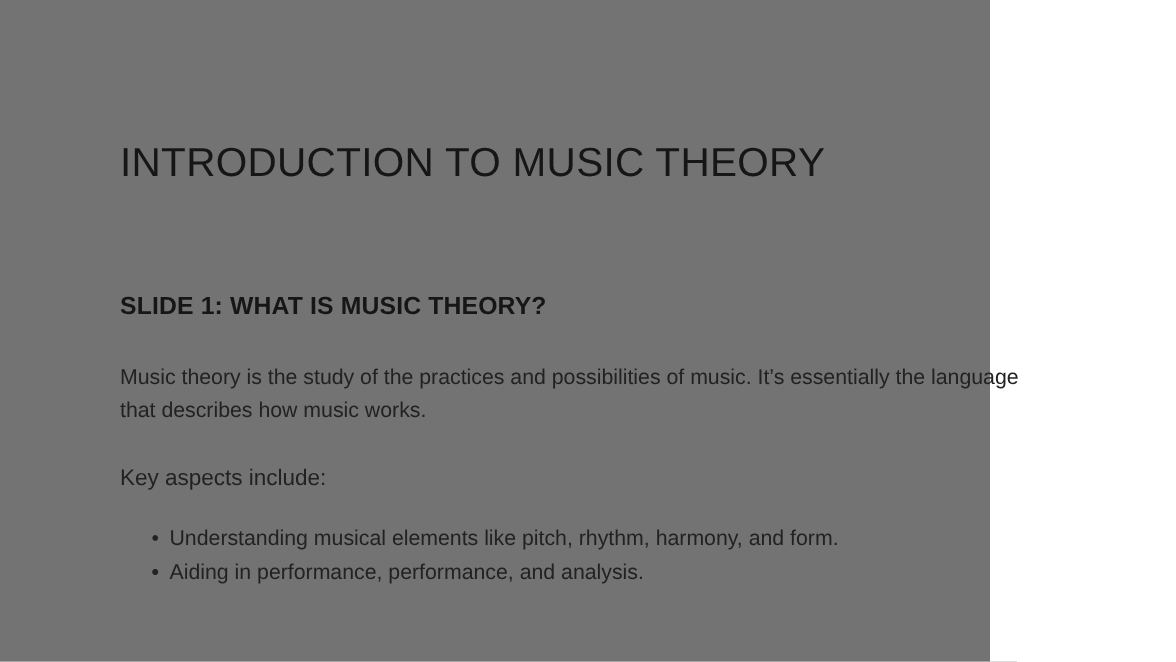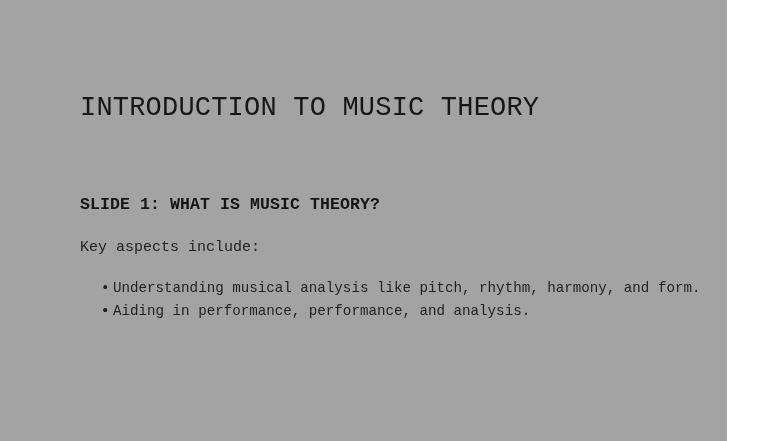--- a/index.html
+++ b/index.html
@@ -10,25 +10,24 @@
   body {
     width: 784px;
     height: 441px;
     overflow: hidden;
     font-family: "Liberation Sans", sans-serif;
     color: #1a1a1a;
     -webkit-font-smoothing: antialiased;
   }
   .page {
     position: relative;
-    width: 727px;
+    width: 660px;
     height: 441px;
-    background: #a3a3a3;
+    background: #737373;
     box-sizing: border-box;
-    font-family: Liberation Mono, monospace;
   }
   .content {
     position: absolute;
     left: 80px;
     top: 0;
     width: 620px;
   }
   .doc-title {
     font-size: 27px;
     font-weight: 400;
@@ -92,27 +91,28 @@
 </head>
 <body>
 
 <div class="page">
   <div class="content">
 
     <h1 class="doc-title">INTRODUCTION TO MUSIC THEORY</h1>
 
     <h2 class="section-heading">SLIDE 1: WHAT IS MUSIC THEORY?</h2>
 
+    <p class="body-paragraph">Music theory is the study of the practices and possibilities of music. It’s essentially the language that describes how music works.</p>
 
     <p class="lead-in">Key aspects include:</p>
 
     <ul class="bullet-list">
       <li class="bullet-item">
         <span class="bullet-mark">•</span>
-        <span>Understanding musical analysis like pitch, rhythm, harmony, and form.</span>
+        <span>Understanding musical elements like pitch, rhythm, harmony, and form.</span>
       </li>
       <li class="bullet-item">
         <span class="bullet-mark">•</span>
       </li>
       <li class="bullet-item">
         <span class="bullet-mark">•</span>
         <span>Aiding in performance, performance, and analysis.</span>
       </li>
     </ul>
 

